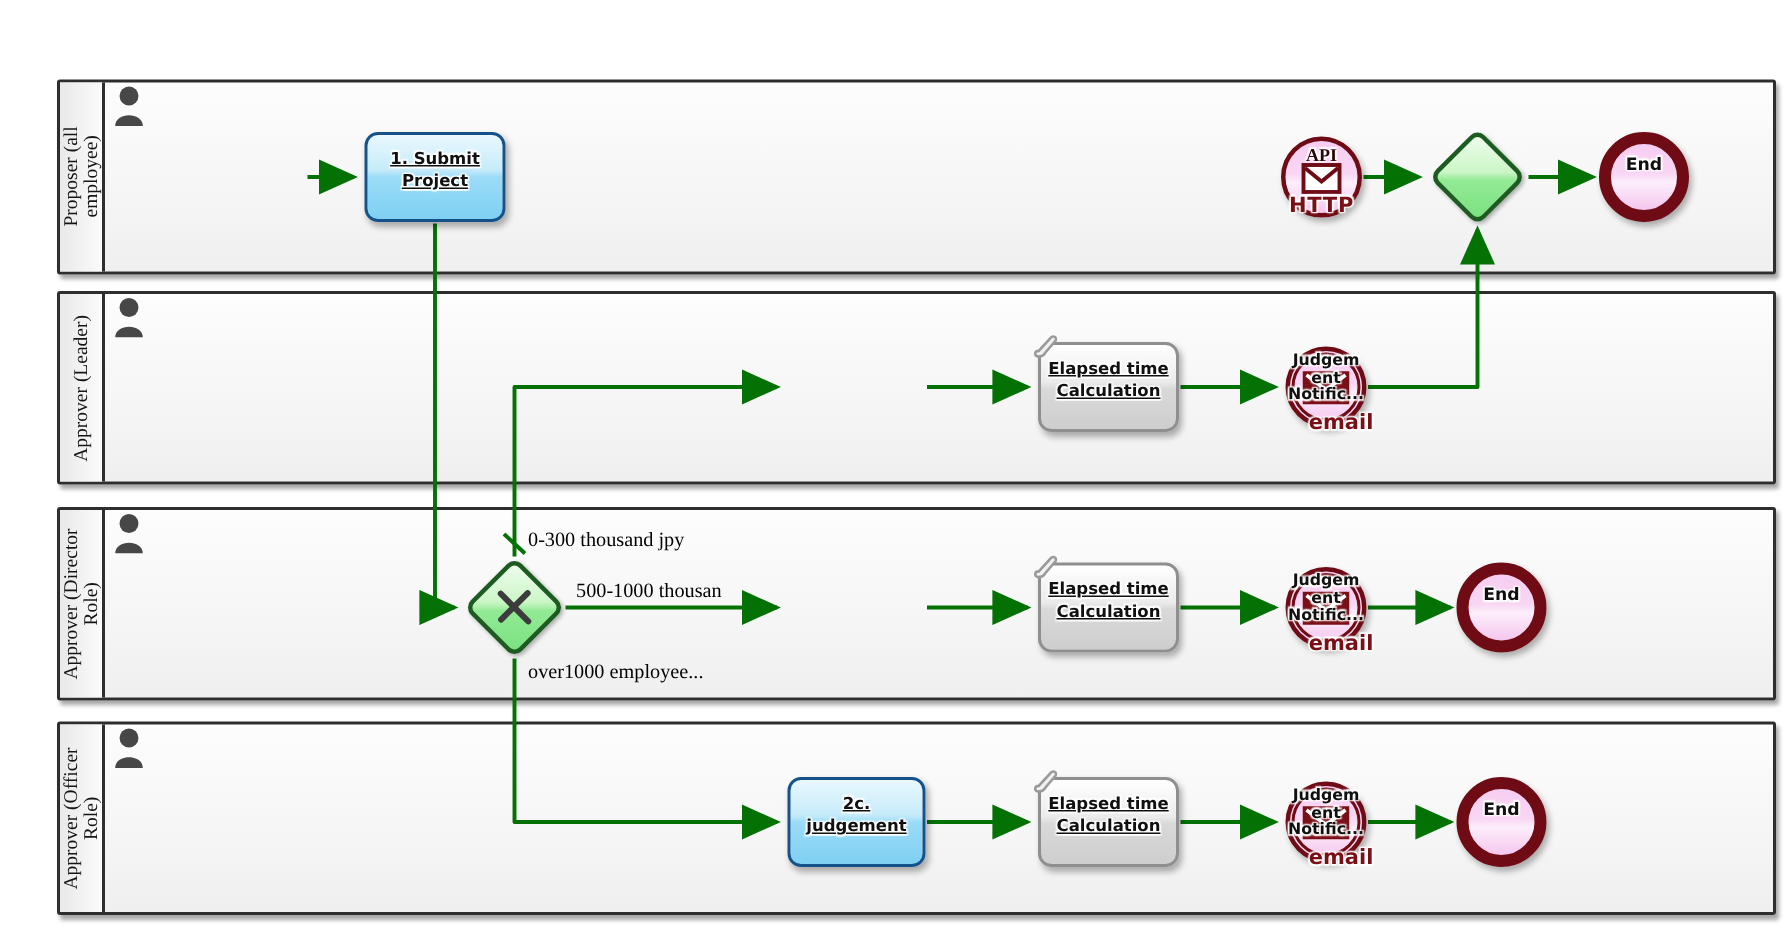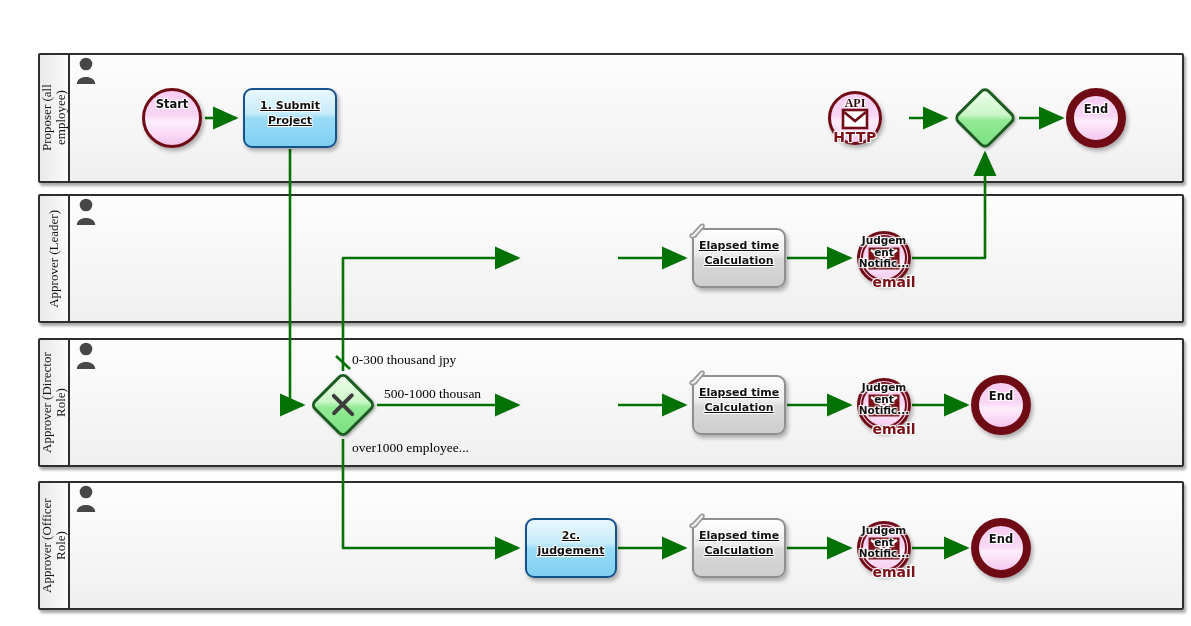--- a/index.html
+++ b/index.html
@@ -144,29 +144,26 @@
       <path d="M618 548 L685 548" marker-end="url(#arr)"></path>
       <path d="M787 548 L850 548" marker-end="url(#arr)"></path>
       <path d="M912 548 L967 548" marker-end="url(#arr)"></path>
     </g>
   </svg>
 
   <span class="edge-label" style="left:352px;top:352px">0-300 thousand jpy</span>
   <span class="edge-label" style="left:384px;top:386px">500-1000 thousan</span>
   <span class="edge-label" style="left:352px;top:440px">over1000 employee...</span>
 
-  <div class="node event start" style="left:142px;top:88px">
-    <span class="lbl glow">Start</span>
-  </div>
 
   <div class="node task blue" style="left:243px;top:88px;width:94px;height:60px">
     <span class="glow">1. Submit Project</span>
   </div>
 
-  <div class="node event msg" style="left:828px;top:91px;overflow:visible">
+  <div class="node event msg" style="left:854px;top:91px;overflow:visible">
     <span class="api-top glow">API</span>
     <svg class="env" style="top:14px" width="28" height="22" viewBox="0 0 28 22">
       <rect x="2" y="2" width="24" height="18" fill="#ffffff" stroke="#6e0b14" stroke-width="2.6"></rect>
       <path d="M3,4 L14,13 L25,4" fill="none" stroke="#6e0b14" stroke-width="2.6"></path>
     </svg>
     <span class="proto-badge glow">HTTP</span>
   </div>
 
   <div class="node gw" style="left:953px;top:86px">
     <div class="gw-diamond"></div>

